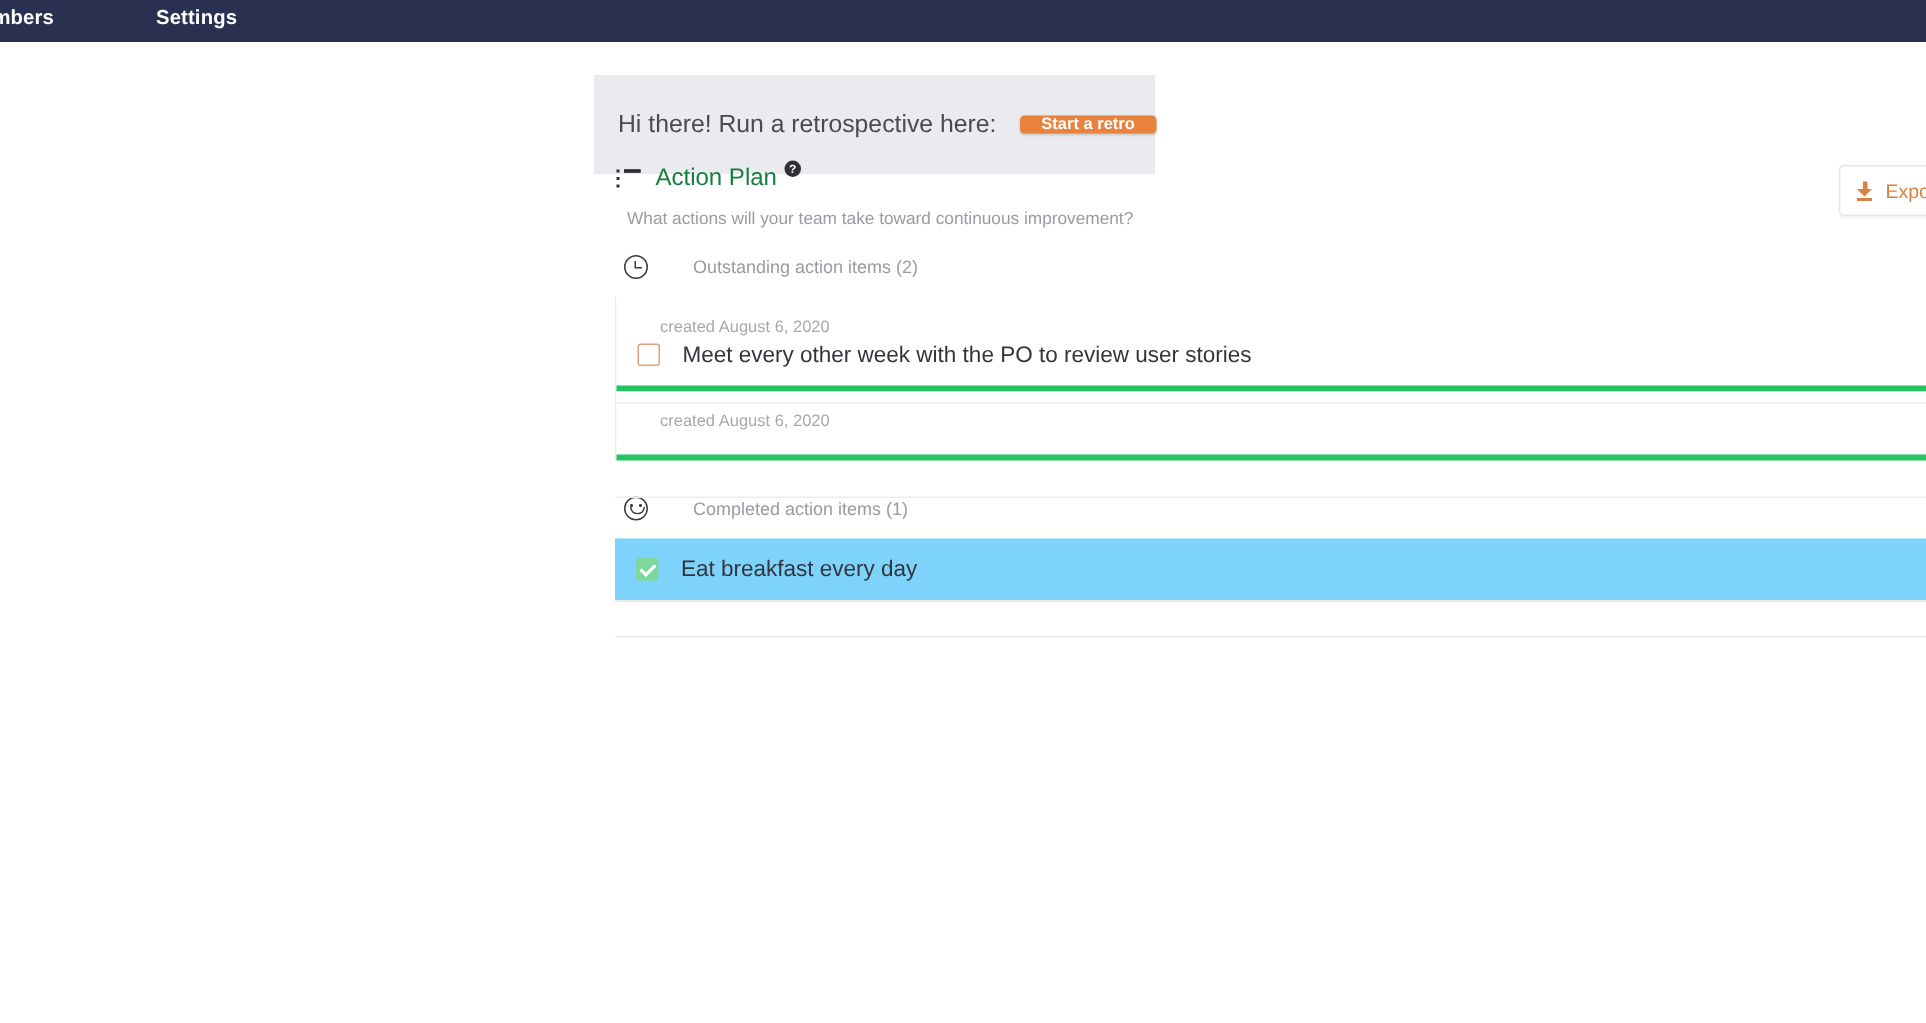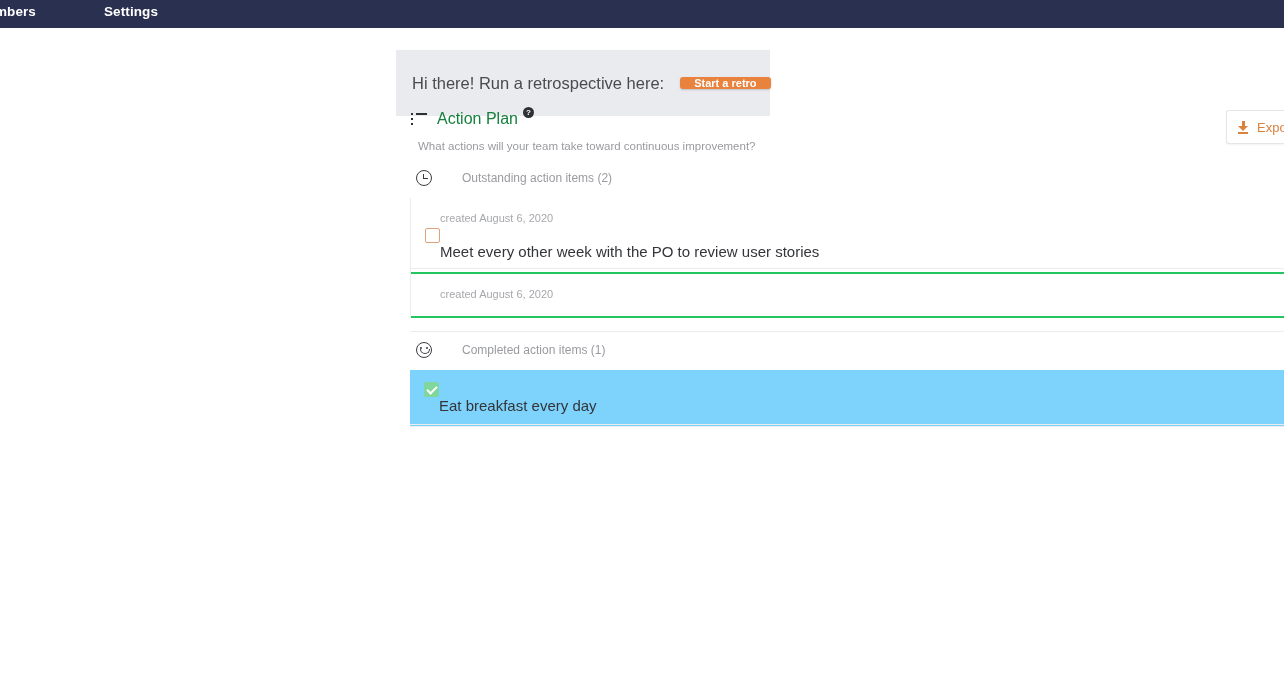--- a/index.html
+++ b/index.html
@@ -209,36 +209,36 @@
   }
 
   
   .items {
     margin-top: 12px;
     border-left: 1px solid #ececee;
   }
   .item-row {
     position: relative;
     padding: 14px 0 12px 14px;
-    border-bottom: 2px solid #22c55e;
+    border-bottom: 4px solid #22c55e;
     background: #ffffff;
     width: 874px;
     box-sizing: border-box;
     cursor: pointer;
   }
   .item-created {
     font-size: 11px;
     color: #a7a8ac;
     margin-left: 15px;
     margin-bottom: 4px;
     white-space: nowrap;
   }
   .item-main {
     display: flex;
-    flex-direction: column;
+    align-items: center;
   }
   .checkbox {
     width: 15px; height: 15px;
     border: 1.5px solid #e0a279;
     border-radius: 2px;
     background: #ffffff;
     flex: none;
     box-sizing: border-box;
     cursor: pointer;
   }

